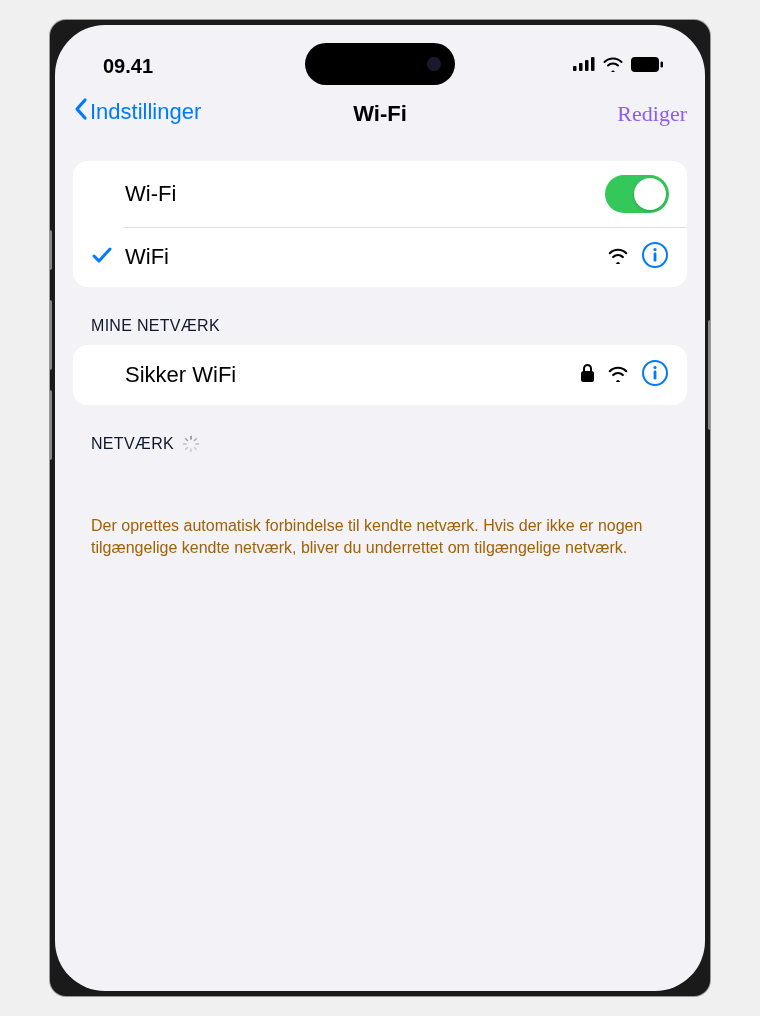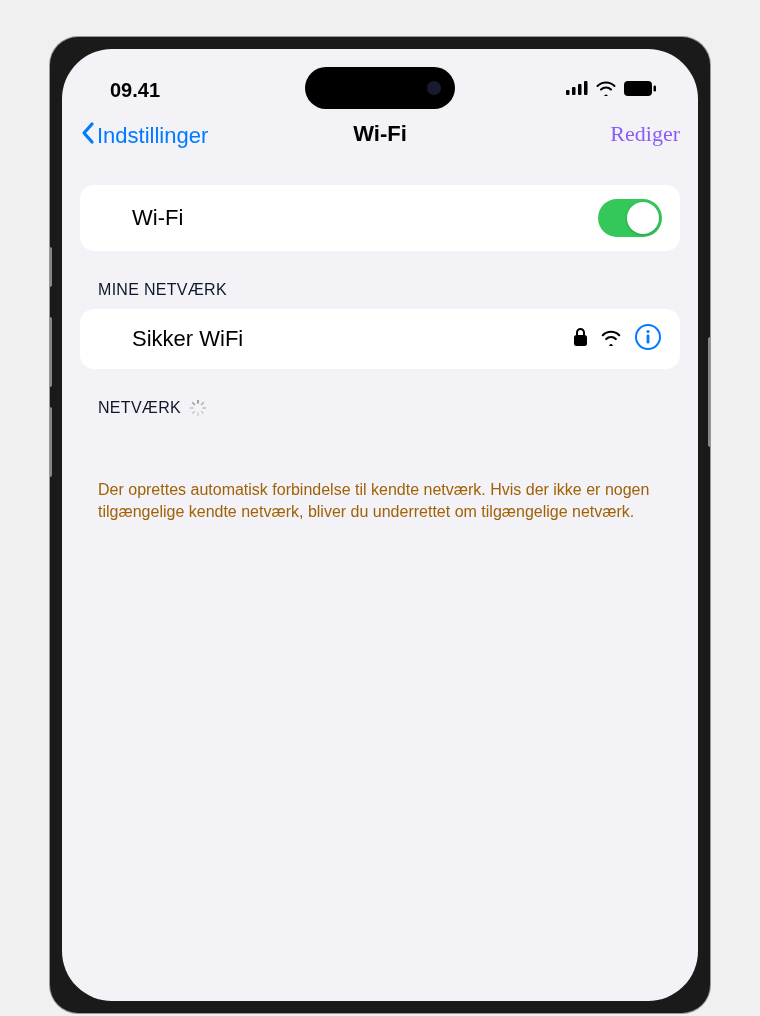--- a/index.html
+++ b/index.html
@@ -7,24 +7,24 @@
       font-family: -apple-system, BlinkMacSystemFont, "Helvetica Neue", sans-serif;
       background: #f0f0f0;
       display: flex;
       justify-content: center;
       align-items: flex-start;
       min-height: 1016px;
       width: 760px;
     }
     .phone-frame {
       width: 660px;
-      margin-top: 37px;
+      margin-top: 20px;
       background: #1a1a1a;
-      border-radius: 28px;
-      padding: 12px;
+      border-radius: 16px;
+      padding: 5px;
       box-shadow: 0 0 0 1px #999;
       position: relative;
       overflow: hidden;
       height: 976px;
     }
     .phone-inner {
       background: #f2f2f7;
       border-radius: 50px;
       height: 100%;
       overflow: hidden;
@@ -65,21 +65,21 @@
       color: #000;
     }
     .status-right {
       display: flex;
       align-items: center;
       gap: 7px;
     }
     .nav-bar {
       display: flex;
       justify-content: space-between;
-      align-items: flex-start;
+      align-items: flex-end;
       padding: 12px 18px 14px;
     }
     .nav-back {
       display: flex;
       align-items: center;
       color: #007aff;
       font-size: 22px;
       gap: 1px;
     }
     .nav-title {
@@ -249,20 +249,44 @@
       <div class="nav-edit">Rediger</div>
     </div>
 
     <div class="content">
 
       <div class="card">
         <div class="row">
           <div class="row-label row-label-indent">Wi-Fi</div>
           <div class="toggle">
             <div class="toggle-knob"></div>
+          </div>
+        </div>
+        <div class="row row-inset-border" style="border-top:none">
+          <span class="check-icon">
+            <svg width="22" height="22" viewBox="0 0 22 22">
+              <path d="M3 12 L8 17 L19 5" stroke="#007aff" stroke-width="3" fill="none" stroke-linecap="round" stroke-linejoin="round"></path>
+            </svg>
+          </span>
+          <div class="row-label">WiFi</div>
+          <div class="row-icons">
+            <span class="wifi-signal-icon">
+              <svg width="22" height="17" viewBox="0 0 22 17">
+                <path d="M11 15 a1.8 1.8 0 1 0 0.001 0 Z" fill="#000"></path>
+                <path d="M6.2 10 a6.8 6.8 0 0 1 9.6 0" stroke="#000" stroke-width="2.2" fill="none" stroke-linecap="round"></path>
+                <path d="M2.8 6.2 a11.5 11.5 0 0 1 16.4 0" stroke="#000" stroke-width="2.2" fill="none" stroke-linecap="round"></path>
+              </svg>
+            </span>
+            <span class="info-icon">
+              <svg width="28" height="28" viewBox="0 0 28 28">
+                <circle cx="14" cy="14" r="12" stroke="#007aff" stroke-width="2" fill="none"></circle>
+                <circle cx="14" cy="8.5" r="1.6" fill="#007aff"></circle>
+                <rect x="12.6" y="11.5" width="2.8" height="9" rx="1.2" fill="#007aff"></rect>
+              </svg>
+            </span>
           </div>
         </div>
       </div>
 
       <div class="section-header">MINE NETVÆRK</div>
       <div class="card">
         <div class="row">
           <div class="row-label row-label-indent">Sikker WiFi</div>
           <div class="row-icons">
             <span class="lock-icon">

